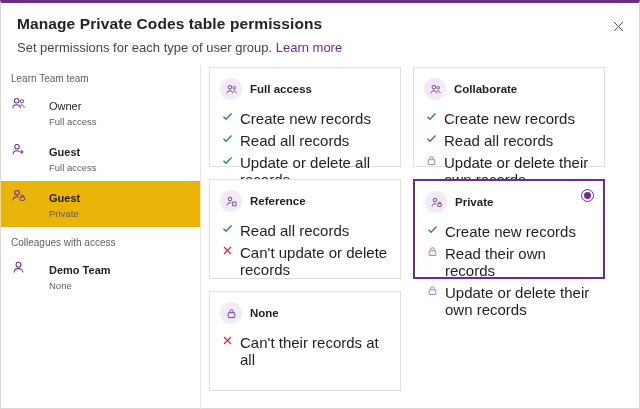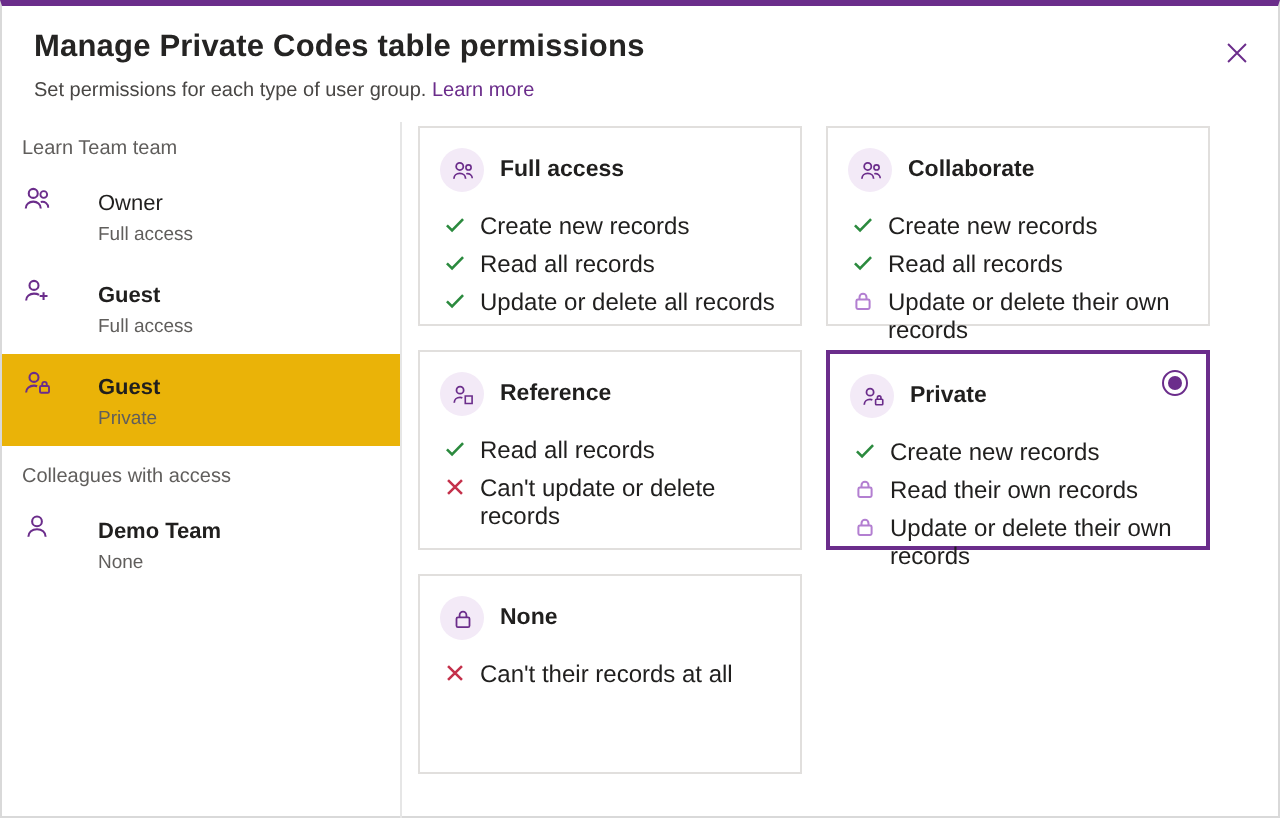--- a/index.html
+++ b/index.html
@@ -27,21 +27,21 @@
     padding: 12px 16px 0 16px;
   }
   .title {
     font-size: 15.5px;
     font-weight: 600;
     color: #252423;
     letter-spacing: .1px;
   }
   .subtitle {
     margin-top: 7px;
-    font-size: 10px;
+    font-size: 13px;
     color: #484644;
   }
   .subtitle a {
     color: #6b2d8b;
     text-decoration: none;
   }
   .close-btn {
     position: absolute;
     top: 14px;
     right: 12px;
@@ -148,21 +148,21 @@
   .card-title {
     font-size: 11.5px;
     font-weight: 600;
     color: #201f1e;
   }
   .card-list { padding-left: 2px; }
   .card-line {
     display: flex;
     align-items: flex-start;
     gap: 7px;
-    font-size: 12px;
+    font-size: 15px;
     color: #201f1e;
     padding: 2.5px 0;
   }
   .line-icon {
     width: 11px;
     height: 11px;
     flex: 0 0 11px;
     margin-top: 1px;
   }
   .ic-check { color: #2b8a3e; }

